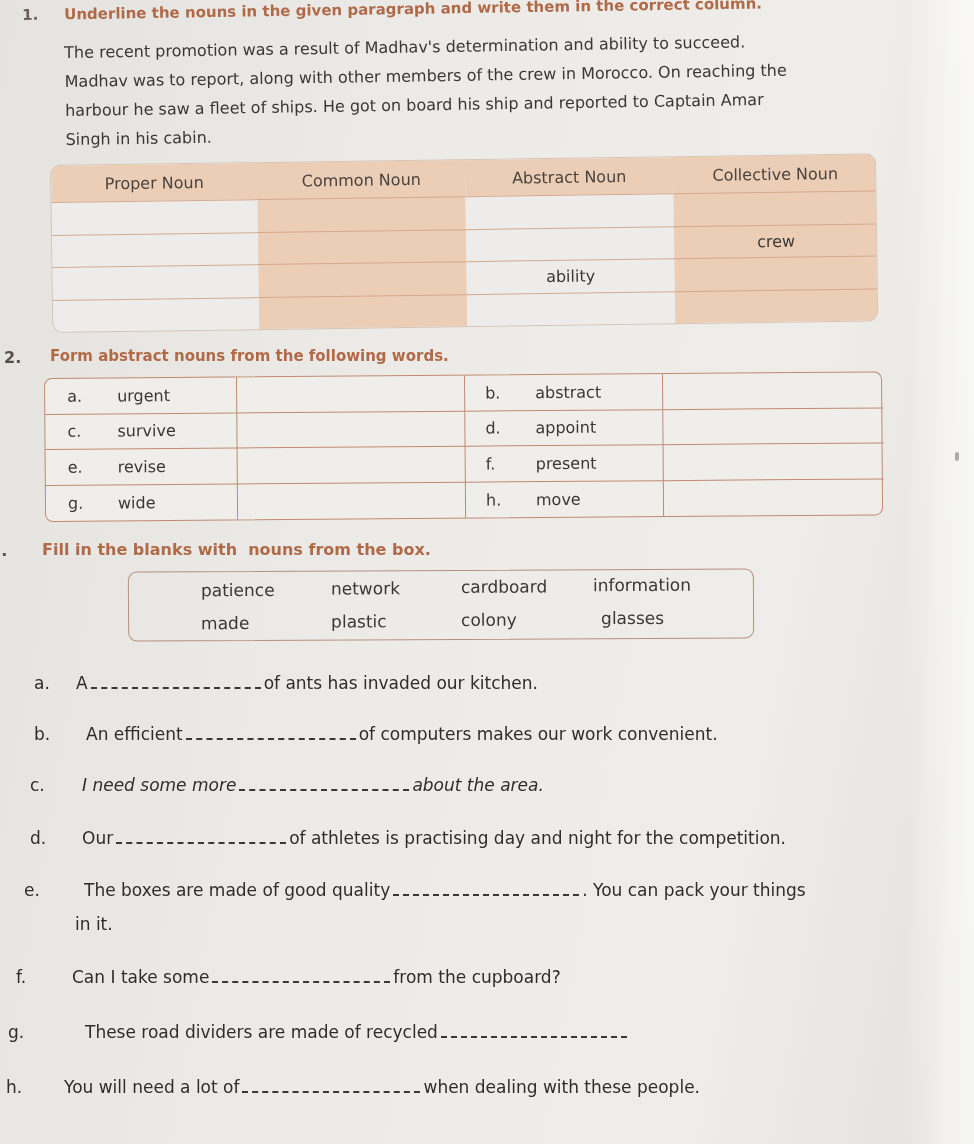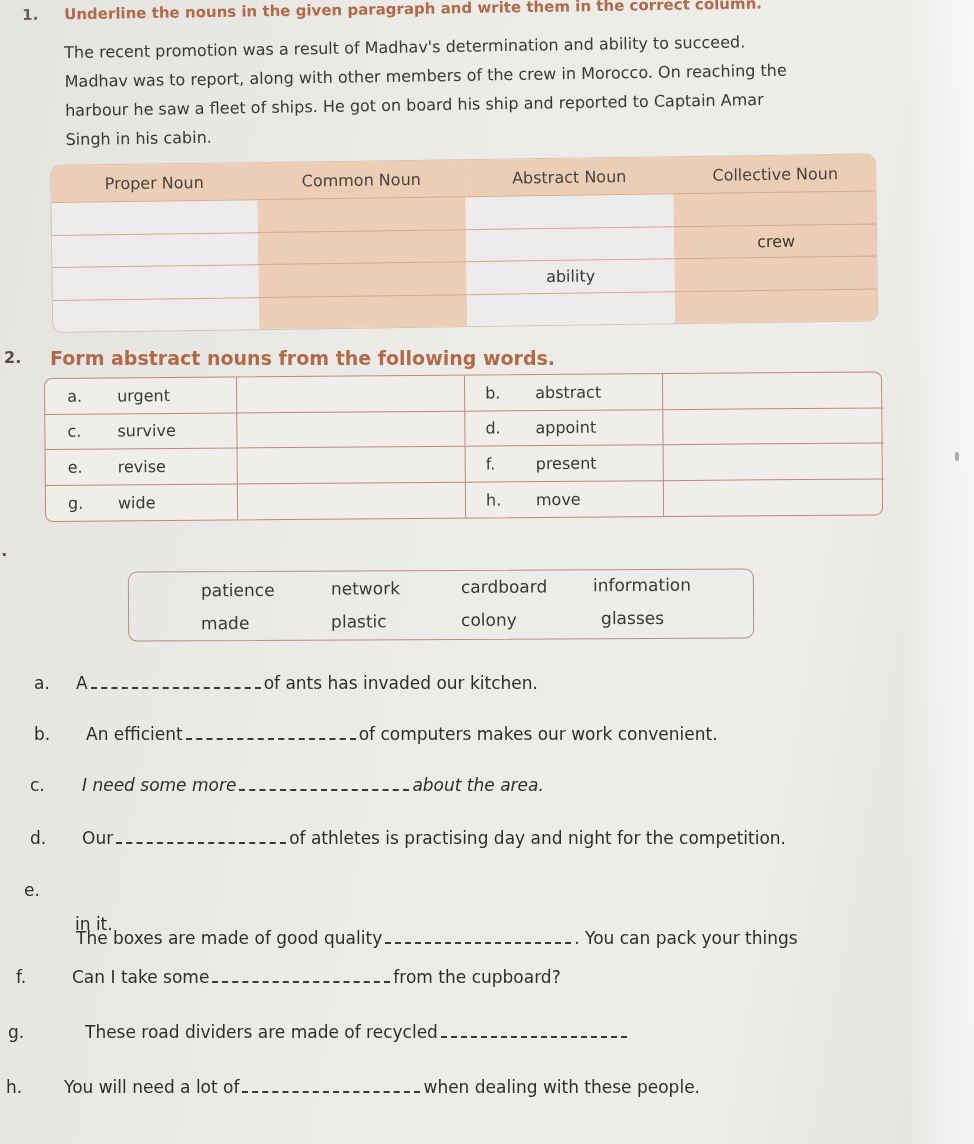--- a/index.html
+++ b/index.html
@@ -125,21 +125,21 @@
     <div class="ncol peach">
       <div class="nhead">Collective Noun</div>
       <div class="ncell"></div>
       <div class="ncell">crew</div>
       <div class="ncell"></div>
       <div class="ncell"></div>
     </div>
   </div>
 
   <div class="q-num" style="left:4px; top:348px; font-size:16px;">2.</div>
-  <div class="q-head" style="left:50px; top:347px; font-size:19px;">Form abstract nouns from the following words.</div>
+  <div class="q-head" style="left:50px; top:347px; font-size:15px;">Form abstract nouns from the following words.</div>
 
   <div class="abs-table">
     <div class="acell">
         <span class="lbl">a.</span>
         <span>urgent</span>
       </div>
     <div class="acell"></div>
     <div class="acell" style="padding-left:20px;">
         <span class="lbl">b.</span>
         <span>abstract</span>
@@ -174,20 +174,21 @@
       </div>
     <div class="acell lastrow"></div>
     <div class="acell lastrow" style="padding-left:20px;">
         <span class="lbl">h.</span>
         <span>move</span>
       </div>
     <div class="acell lastrow"></div>
   </div>
 
   <div class="q-num" style="left:-10px; top:541px; font-size:16px;">3.</div>
+  <div class="q-head" style="left:42px; top:540px; font-size:16px; white-space:pre;">Fill in the blanks with  nouns from the box.</div>
 
   <div class="word-box">
     <span class="word" style="left:72px; top:8px;">patience</span>
     <span class="word" style="left:202px; top:7px;">network</span>
     <span class="word" style="left:332px; top:6px;">cardboard</span>
     <span class="word" style="left:464px; top:5px;">information</span>
     <span class="word" style="left:72px; top:41px;">made</span>
     <span class="word" style="left:202px; top:40px;">plastic</span>
     <span class="word" style="left:332px; top:39px;">colony</span>
     <span class="word" style="left:472px; top:38px;">glasses</span>
@@ -208,21 +209,21 @@
     <span class="text" style="left:52px;font-style:italic;"><span>I need some more</span><span class="dots" style="width:170px;"></span><span>about the area.</span></span>
   </div>
 
   <div class="blank-line" style="left:30px; top:828px;">
     <span>d.</span>
     <span class="text" style="left:52px;"><span>Our</span><span class="dots" style="width:170px;"></span><span>of athletes is practising day and night for the competition.</span></span>
   </div>
 
   <div class="blank-line" style="left:24px; top:880px;">
     <span>e.</span>
-    <span class="text" style="left:52px;margin-top:48px;"><span>The boxes are made of good quality</span><span class="dots" style="width:186px;"></span><span>. You can pack your things</span></span>
+    <span class="text" style="left:60px;"><span>The boxes are made of good quality</span><span class="dots" style="width:186px;"></span><span>. You can pack your things</span></span>
   </div>
   <div class="blank-line" style="left:75px; top:914px;">in it.</div>
 
   <div class="blank-line" style="left:16px; top:967px;">
     <span>f.</span>
     <span class="text" style="left:56px;"><span>Can I take some</span><span class="dots" style="width:178px;"></span><span>from the cupboard?</span></span>
   </div>
 
   <div class="blank-line" style="left:8px; top:1022px;">
     <span>g.</span>

